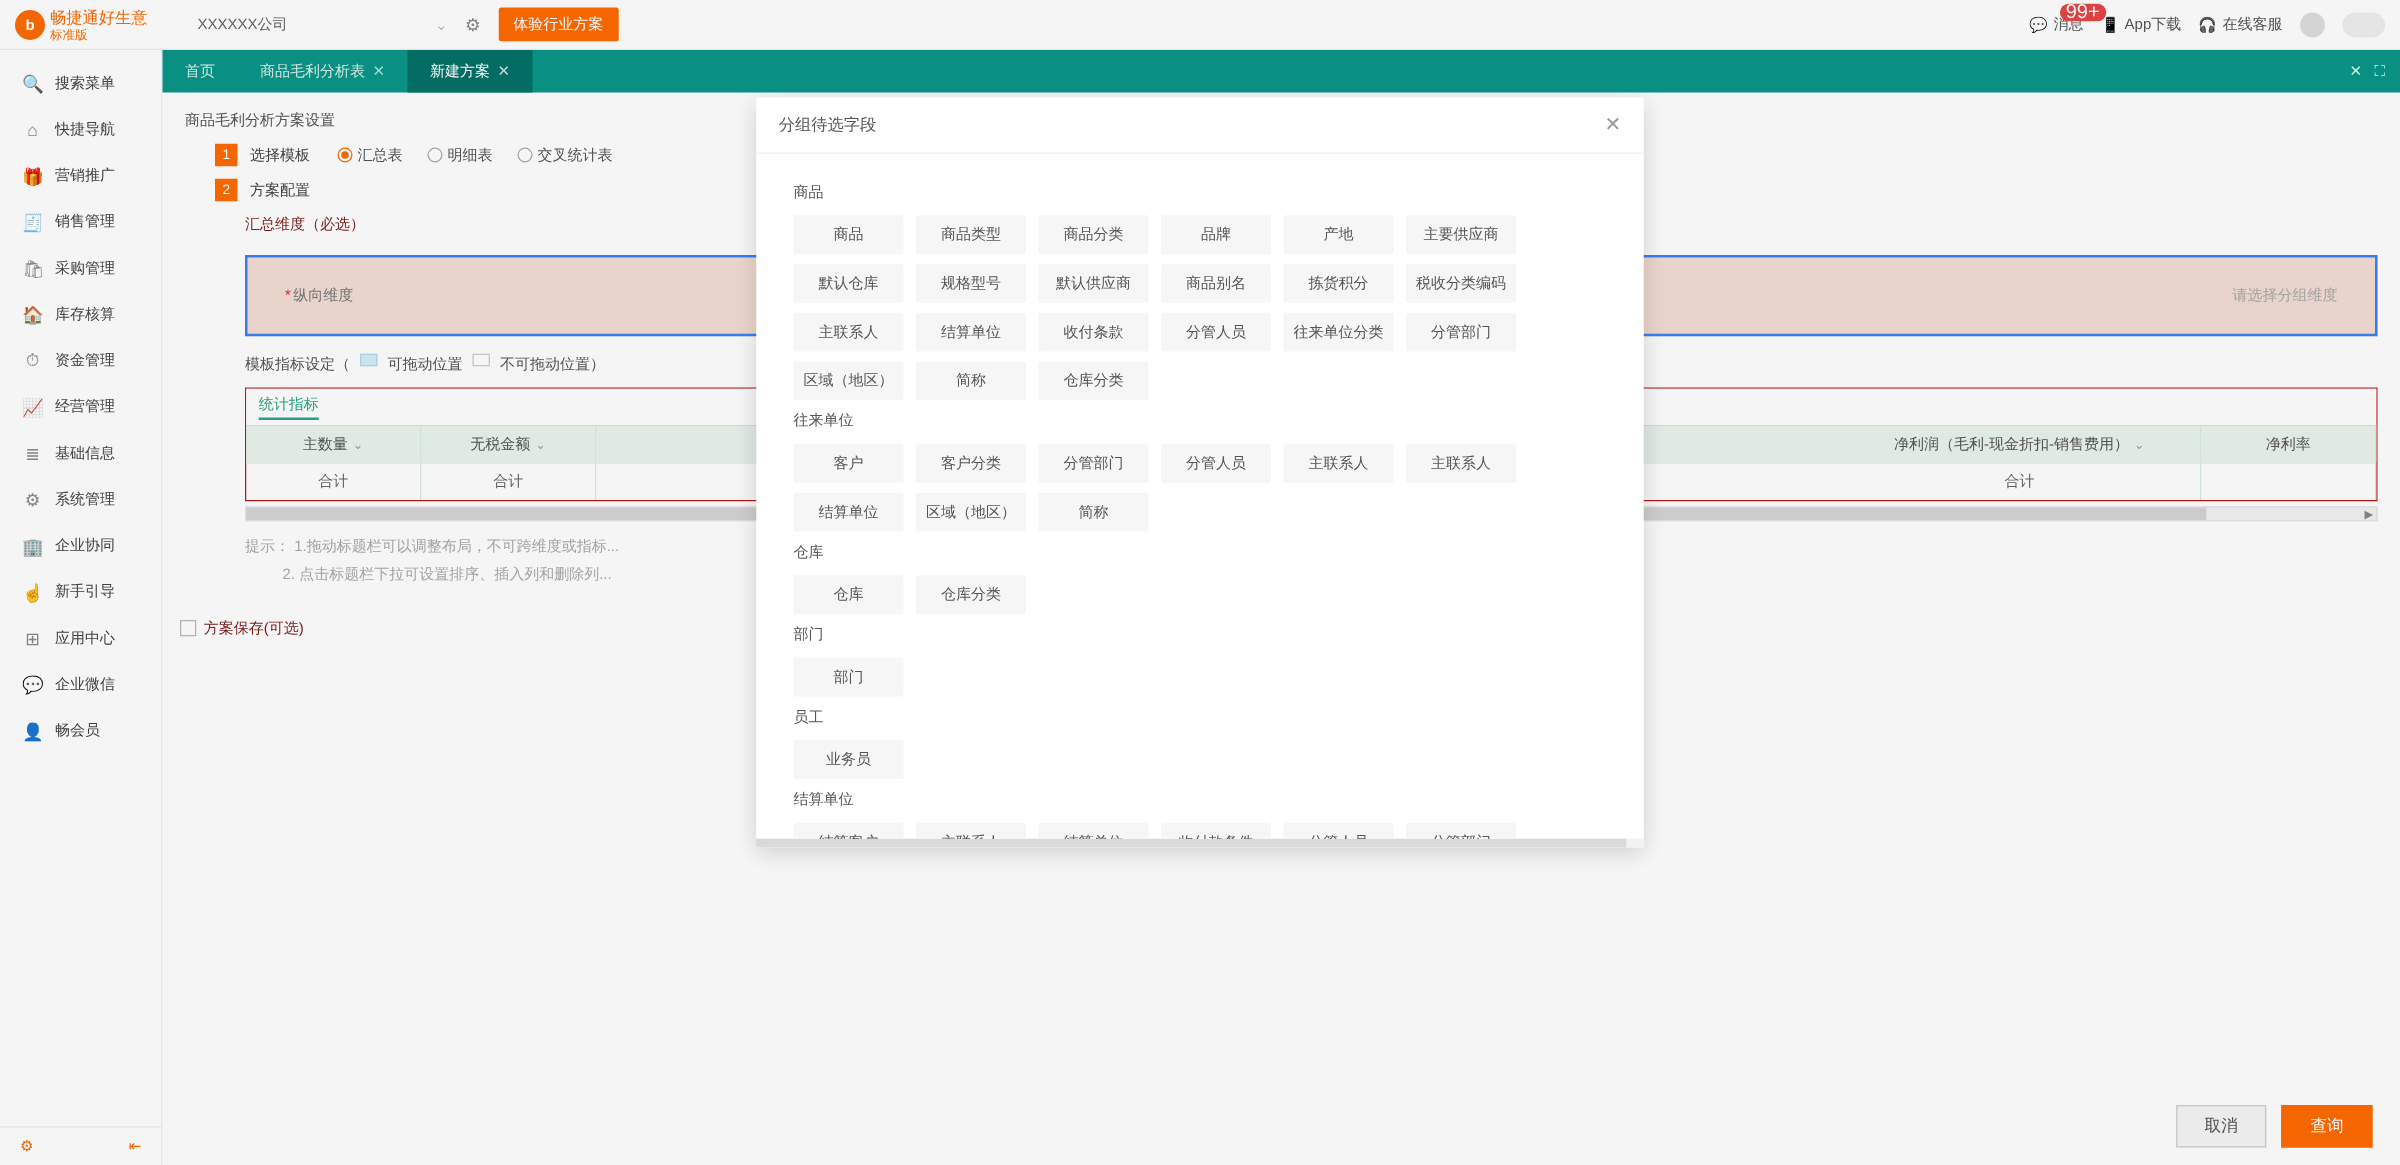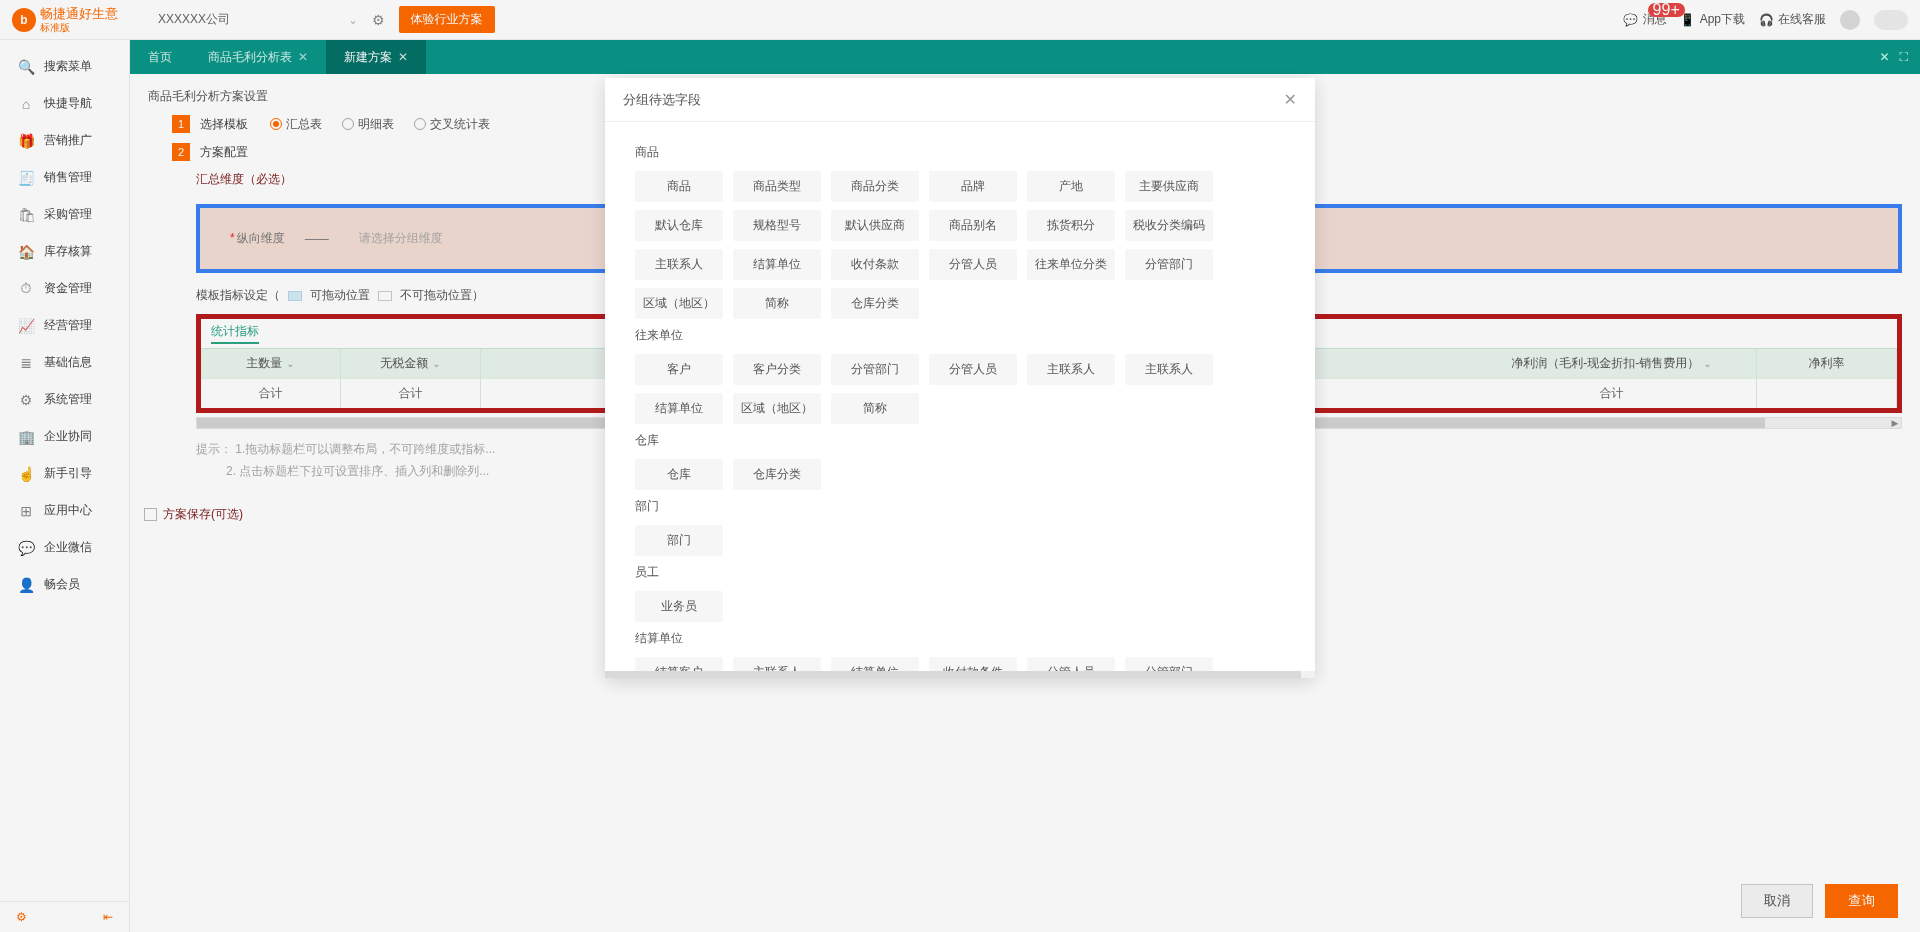--- a/index.html
+++ b/index.html
@@ -42,29 +42,29 @@
 .step-num { width:18px; height:18px; background:#ff6a00; color:#fff; display:inline-flex; align-items:center; justify-content:center; font-size:11px; }
 .step-label { color:#444; font-weight:500; }
 .radio-group { display:flex; gap:20px; margin-left:12px; color:#555;}
 .radio { display:flex; align-items:center; gap:4px;}
 .radio .dot{ width:12px;height:12px;border:1px solid #aaa;border-radius:50%; display:inline-flex; align-items:center; justify-content:center;}
 .radio.checked .dot{ border-color:#ff6a00;}
 .radio.checked .dot::after{content:"";width:6px;height:6px;background:#ff6a00;border-radius:50%;}
 
 .config-block { margin-left:48px; }
 .sub-label { color:#7f1d1d; margin:8px 0 16px; }
-.dim-box { background:#f3ddd5; border:4px solid #3b82f6; padding:22px 30px; display:flex; align-items:center; gap:20px; color:#777; }
+.dim-box { background:#f3ddd5; border:2px solid #3b82f6; padding:22px 30px; display:flex; align-items:center; gap:20px; color:#777;justify-content:space-between; }
 .req-mark { color:#e23; margin-right:2px;}
 .hint-line { color:#aaa; padding-left:10px;}
 
-.indicator-row { margin-top:14px; display:flex; align-items:center; gap:8px; color:#555;}
+.indicator-row { margin-top:14px; display:flex; gap:8px; color:#555;}
 .legend-box { display:inline-block; width:14px; height:10px; border:1px solid #ccc; }
 .legend-box.blue { background:#d5ecf6; border-color:#b6d9eb;}
 
-.table-wrap { margin-top:10px; border:5px solid #b91c1c; }
+.table-wrap { margin-top:10px; border:1px solid #b91c1c; }
 .stat-title { background:#fff; border-bottom:1px solid #c6e6d9; padding:4px 10px; display:flex; align-items:center; }
 .stat-title span:first-child{ color:#2aa784; font-weight:500; border-bottom:2px solid #2aa784; padding-bottom:2px;}
 .thead, .trow { display:flex; }
 .thead { background:#e9f4ec; color:#555; }
 .cell { flex:0 0 140px; padding:6px 8px; border-right:1px solid #d9ece1; text-align:center; display:flex; align-items:center; justify-content:center; gap:4px;}
 .cell.wide { flex: 0 0 290px;}
 .cell .caret{ font-size:10px; color:#999;}
 .trow { border-top:1px solid #e3efe6; color:#666;}
 .hscroll { height:12px; background:#f2f2f2; margin-top:4px; position:relative; border:1px solid #e4e4e4;}
 .hscroll .thumb{ position:absolute; left:0; top:0; bottom:0; width:92%; background:#d4d4d4;}

